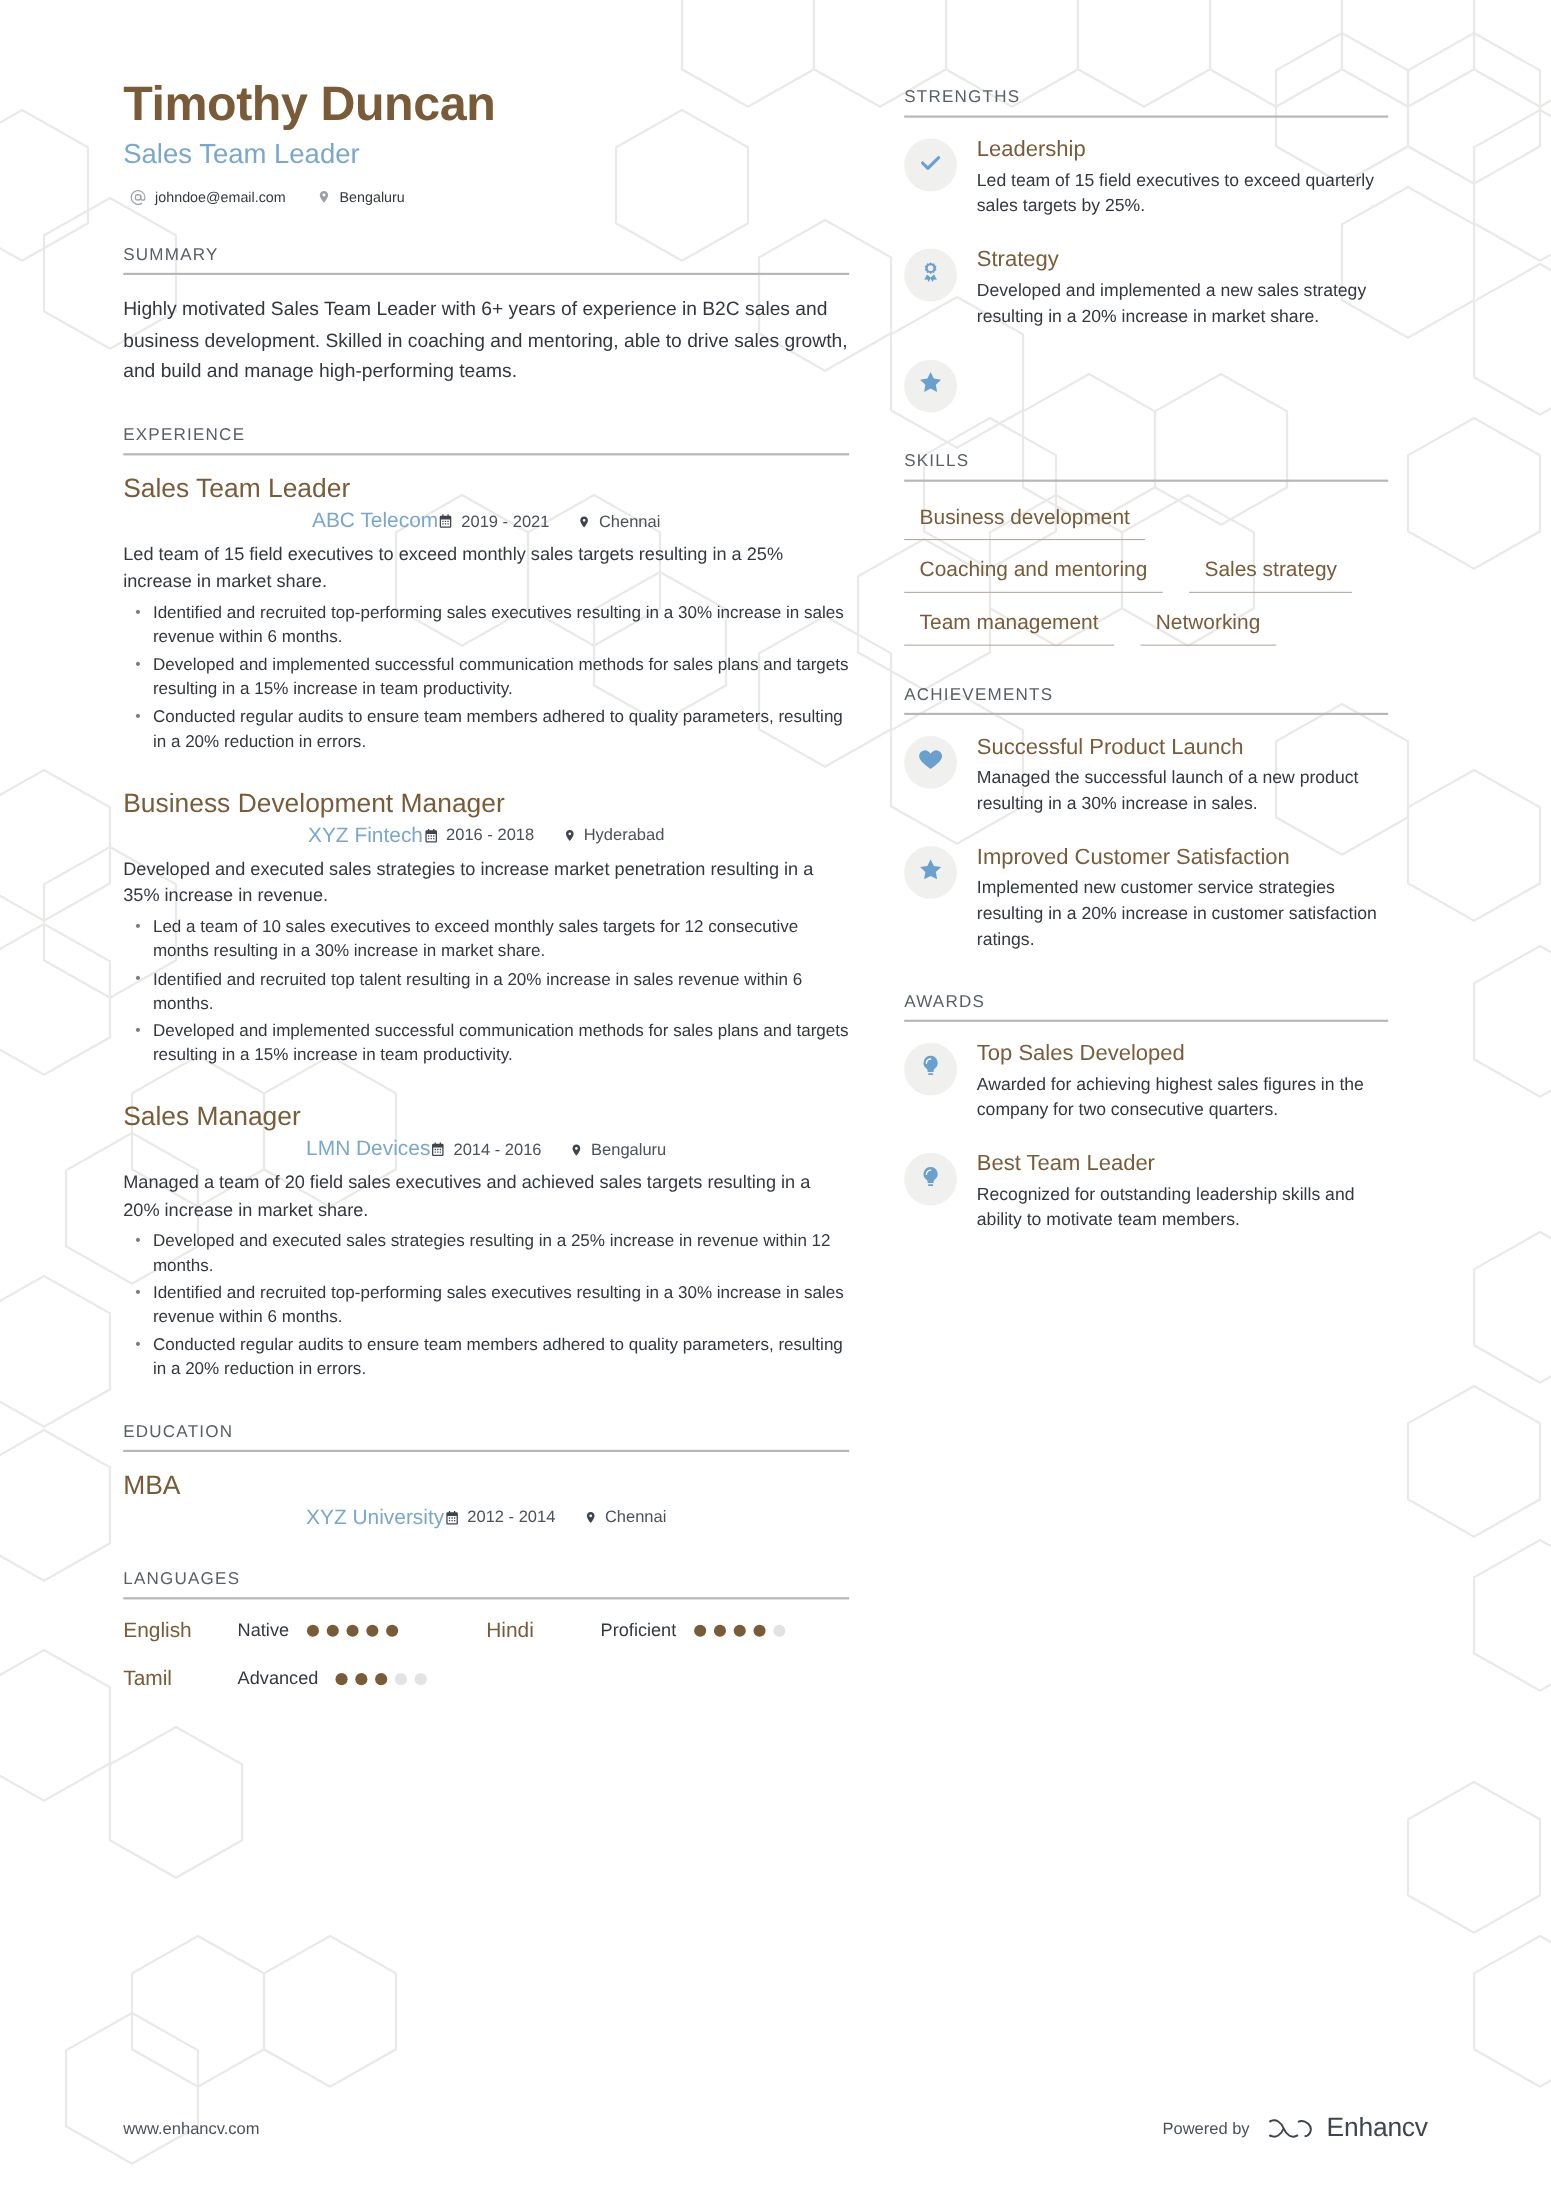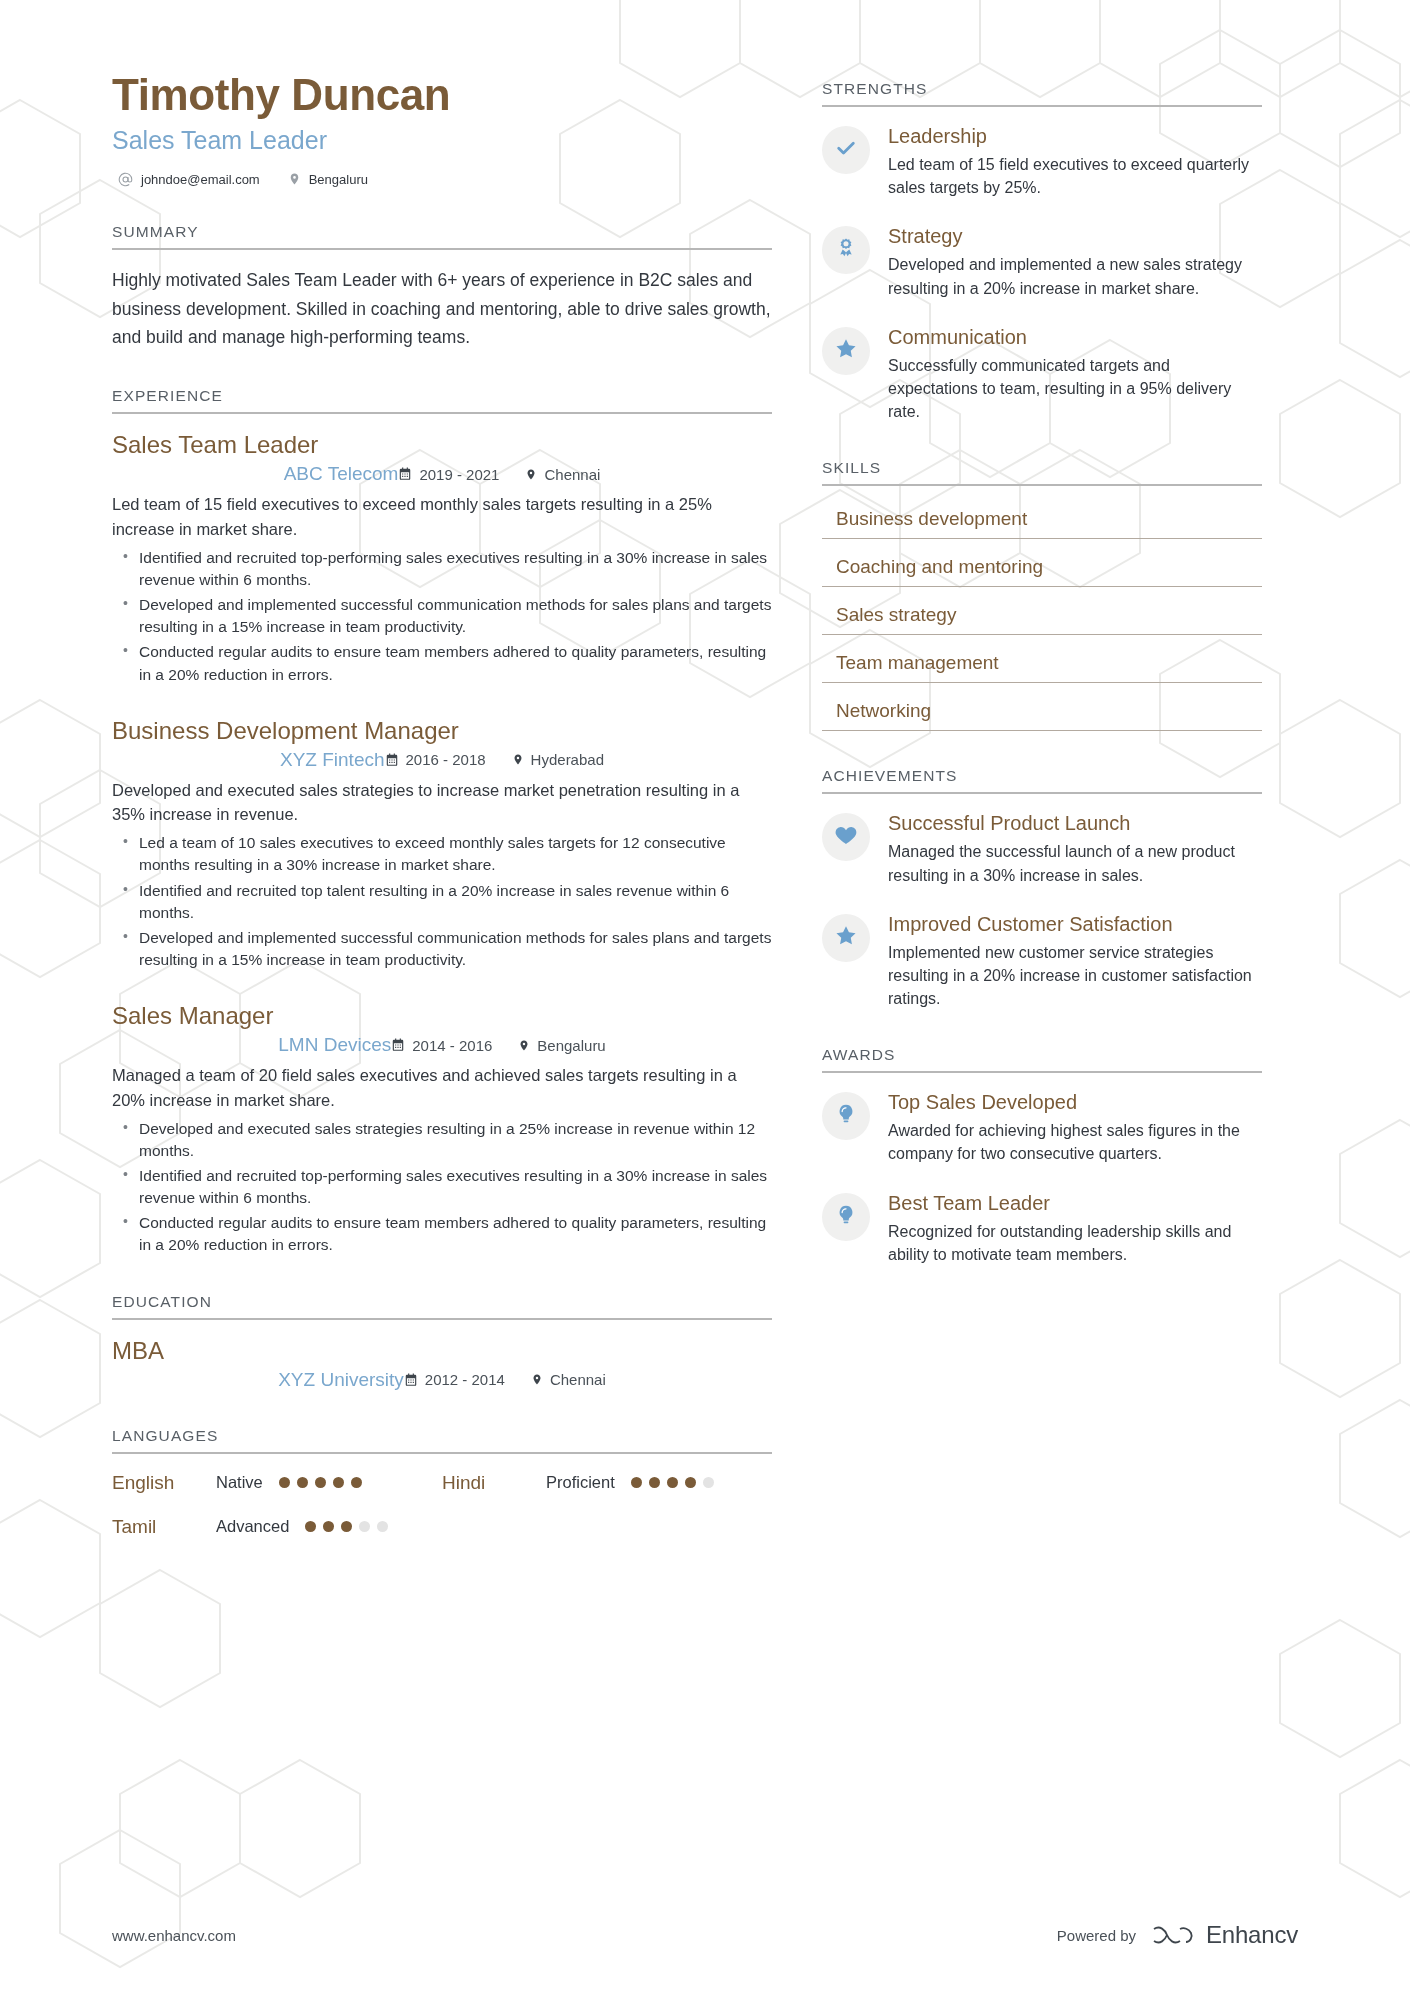--- a/index.html
+++ b/index.html
@@ -64,21 +64,21 @@
   .entry { display:flex; gap:18px; margin-bottom:24px; }
   .entry:last-child { margin-bottom:2px; }
   .bubble { flex:0 0 48px; width:48px; height:48px; border-radius:50%; background:#f0f0ef;
             display:flex; align-items:center; justify-content:center; margin-top:3px; }
   .bubble svg { fill:#6aa0cd; }
   .etxt { flex:1; }
   .etitle { font-size:20px; color:#7a5b38; line-height:1.3; margin-bottom:4px; }
   .edesc { font-size:16px; line-height:1.45; color:#33383f; }
 
   
-  .skills { display:flex; flex-wrap:wrap; gap:13px 24px; padding-top:18px;flex-direction:column; }
+  .skills { display:flex; flex-wrap:wrap; gap:13px 24px; padding-top:18px; }
   .skill { font-size:19px; color:#7a5b38; padding:4px 14px 8px 14px; border-bottom:1.6px solid #b3aaa0; }
 
   
   .footer { position:absolute; left:0; bottom:0; width:1410px; height:120px;
             display:flex; align-items:center; justify-content:space-between;
             padding:0 112px 0 112px; box-sizing:border-box; z-index:2; }
   .site { font-size:15px; color:#4a5158; }
   .powered { display:flex; align-items:center; gap:14px; }
   .powered .pb { font-size:15px; color:#4a5158; }
   .brand { display:flex; align-items:center; gap:10px; }
@@ -376,24 +376,20 @@
                 <div class="edesc">Developed and implemented a new sales strategy resulting in a 20% increase in market share.</div>
               </div>
             </div>
             <div class="entry">
               <div class="bubble">
                 <span><svg width="24" height="24" viewBox="0 0 24 24">
                     <path d="M12 2.2l2.95 5.98 6.6.96-4.78 4.66 1.13 6.57L12 17.27l-5.9 3.1 1.13-6.57L2.45 9.14l6.6-.96z"></path>
                     <path d="M12 5.6l-1.9 3.85-4.25.62 3.08 3-.73 4.23L12 15.3z" fill="#ffffff" opacity="0"></path>
                   </svg></span>
               </div>
-              <div class="etxt">
-                <div class="etitle">Communication</div>
-                <div class="edesc">Successfully communicated targets and expectations to team, resulting in a 95% delivery rate.</div>
-              </div>
             </div>
           </div>
       </div>
 
       <div class="sec">
         <div class="sec-title">SKILLS</div>
         <div class="skills" id="skills">
             <div class="skill">Business development</div>
             <div class="skill">Coaching and mentoring</div>
             <div class="skill">Sales strategy</div>

